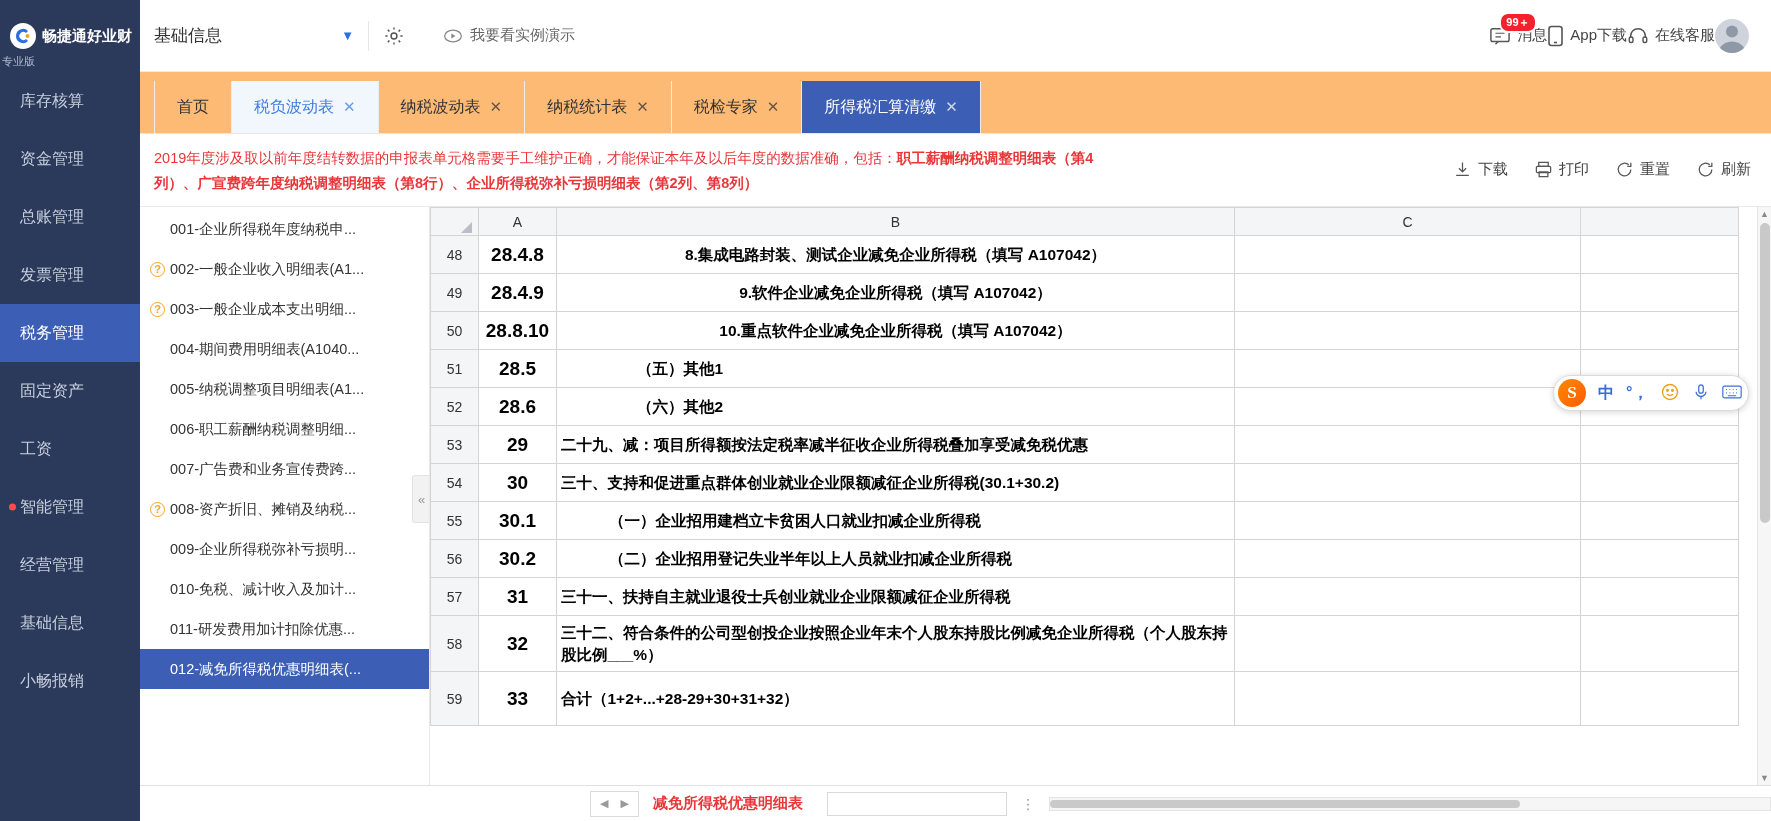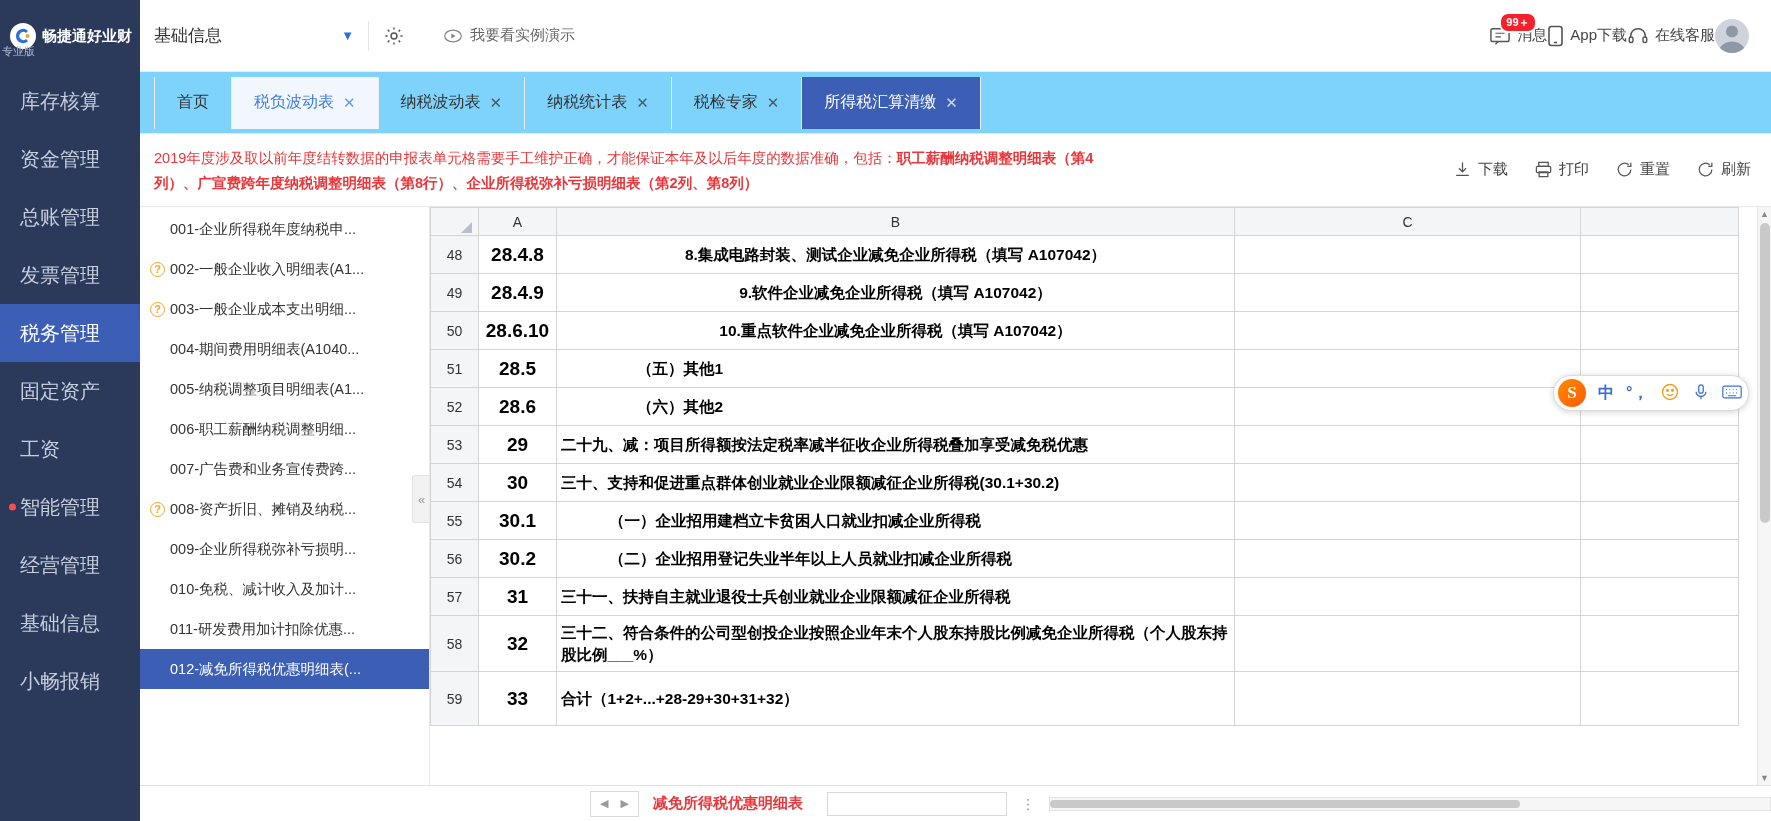--- a/index.html
+++ b/index.html
@@ -35,28 +35,28 @@
     flex: 0 0 26px;
     margin-right: 6px;
   }
   .logo-circle svg { display: block; }
   .logo-text {
     color: #ffffff; font-size: 15px; font-weight: bold;
     letter-spacing: 0px;
   }
   .logo-sub {
     position: absolute;
-    left: 2px; top: 44px;
+    left: 2px; top: 54px;
     font-size: 11px; color: #aeb9d0;
   }
   .nav-item {
     height: 58px;
     display: flex; align-items: center;
     padding-left: 20px;
-    font-size: 20px;
+    font-size: 16px;
     color: #c7cedd;
     cursor: pointer;
     position: relative;
   }
   .nav-item.active {
     background: #3c5fb5;
     color: #ffffff;
   }
   .nav-item .dot {
     position: absolute;
@@ -122,26 +122,26 @@
     width: 34px; height: 34px; border-radius: 50%;
     background: #cfd4dc;
     display: flex; align-items: flex-end; justify-content: center;
     overflow: hidden;
     cursor: pointer;
   }
 
   
   .tabsbar {
     height: 62px;
-    display: flex; align-items: center;
+    display: flex; align-items: flex-end;
     border-bottom: 1px solid #e8e8e8;
     padding-left: 14px;
     gap: 0;
     flex: 0 0 62px;
-    background: #7dd3fc;
+    background: #fdba74;
   }
   .tab {
     height: 52px;
     display: flex; align-items: center; gap: 9px;
     padding: 0 22px;
     font-size: 16px;
     color: #333;
     cursor: pointer;
     border-right: 1px solid #ececec;
     white-space: nowrap;
@@ -637,21 +637,21 @@
             </tr>
             <tr>
               <td class="rowhdr">49</td>
               <td class="cell-a">28.4.9</td>
               <td class="cell-b center">9.软件企业减免企业所得税（填写 A107042）</td>
               <td class="cell-empty"></td>
               <td class="cell-empty"></td>
             </tr>
             <tr>
               <td class="rowhdr">50</td>
-              <td class="cell-a">28.6.10</td>
+              <td class="cell-a">28.8.10</td>
               <td class="cell-b center">10.重点软件企业减免企业所得税（填写 A107042）</td>
               <td class="cell-empty"></td>
               <td class="cell-empty"></td>
             </tr>
             <tr>
               <td class="rowhdr">51</td>
               <td class="cell-a">28.5</td>
               <td class="cell-b indent">（五）其他1</td>
               <td class="cell-empty"></td>
               <td class="cell-empty"></td>

